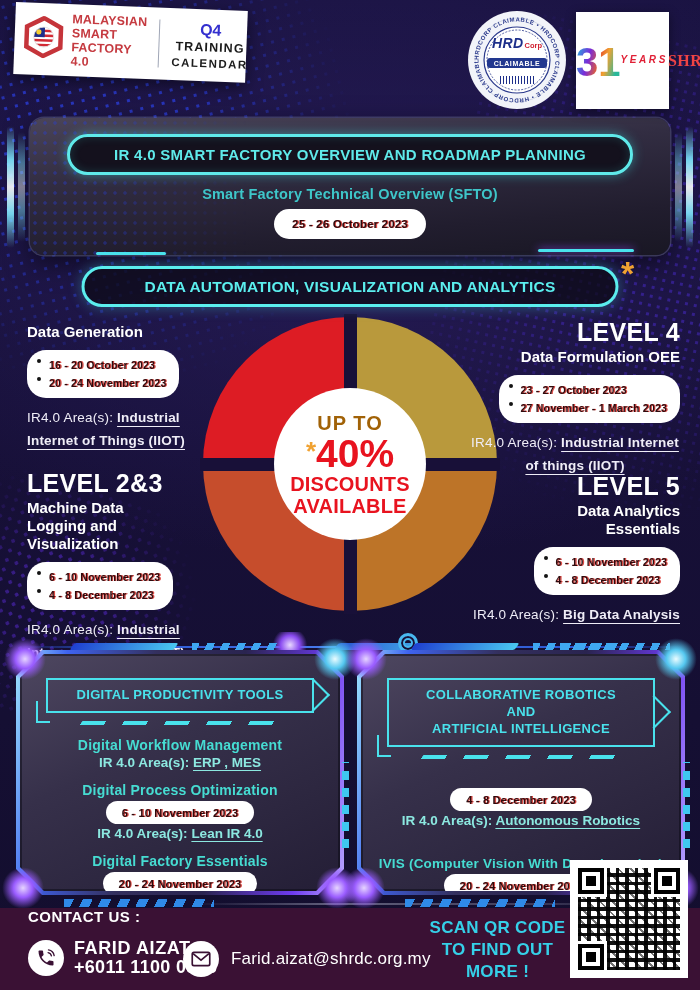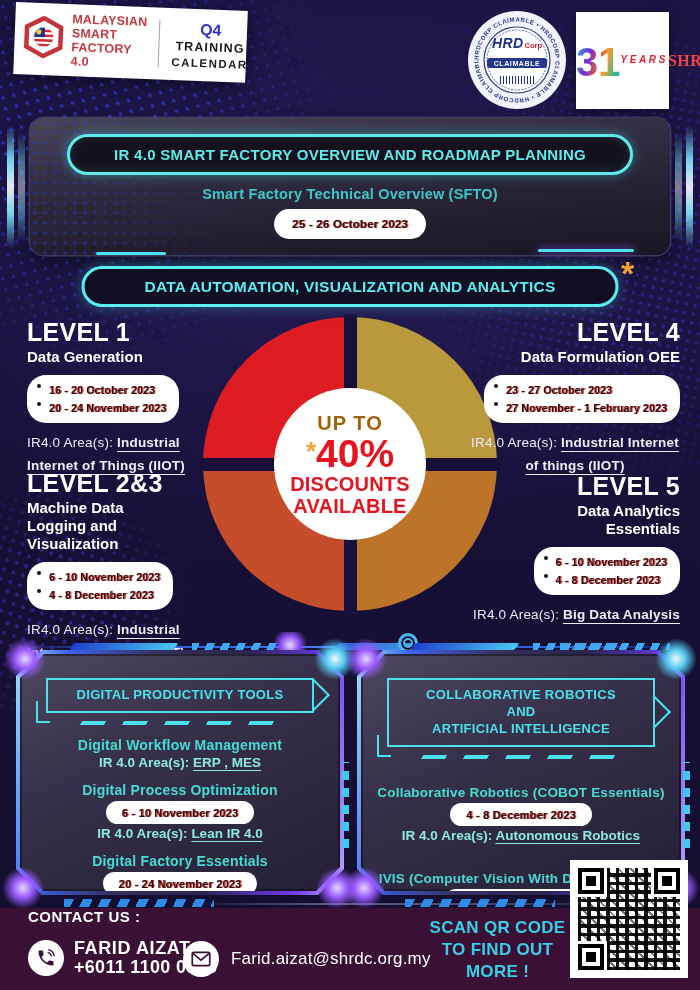--- a/index.html
+++ b/index.html
@@ -305,21 +305,20 @@
       <div class="d-row">
         <span class="d-ast">*</span>
         <span class="d-pct">40%</span>
       </div>
       <div class="d-line">DISCOUNTS</div>
       <div class="d-line">AVAILABLE</div>
     </div>
   </div>
 
   <div class="level level-1">
-    <div class="lv-name">LEVEL 1</div>
     <div class="lv-sub">Data Generation</div>
     <div class="lv-pill">
       <div class="lv-row">
           <span class="lv-dot"></span>
           <span class="date-text">16 - 20 October 2023</span>
         </div>
       <div class="lv-row">
           <span class="lv-dot"></span>
           <span class="date-text">20 - 24 November 2023</span>
         </div>
@@ -346,21 +345,21 @@
   <div class="level level-4">
     <div class="lv-name">LEVEL 4</div>
     <div class="lv-sub">Data Formulation OEE</div>
     <div class="lv-pill">
       <div class="lv-row">
           <span class="lv-dot"></span>
           <span class="date-text">23 - 27 October 2023</span>
         </div>
       <div class="lv-row">
           <span class="lv-dot"></span>
-          <span class="date-text">27 November - 1 February 2023</span>
+          <span class="date-text">27 November - 1 March 2023</span>
         </div>
     </div>
     <div class="lv-area"><span>IR4.0 Area(s): </span><span class="link">Industrial Internet of things (IIOT)</span></div>
   </div>
 
   <div class="level level-5">
     <div class="lv-name">LEVEL 5</div>
     <div class="lv-sub">Data Analytics Essentials</div>
     <div class="lv-pill">
       <div class="lv-row">
@@ -421,21 +420,20 @@
     <div class="panel-frame"></div>
     <div class="panel-inner">
       <div class="panel-header">
         <span>COLLABORATIVE ROBOTICS AND</span><br>
         <span>ARTIFICIAL INTELLIGENCE</span>
         <span class="ph-arrow"></span>
         <span class="ph-lbr"></span>
       </div>
       <div class="panel-dashes"></div>
       <div class="course first">
-        <div class="course-name">Collaborative Robotics (COBOT Essentials)</div>
         <div class="course-pill"><span class="date-text">4 - 8 December 2023</span></div>
         <div class="course-area"><span>IR 4.0 Area(s): </span><span class="link">Autonomous Robotics</span></div>
       </div>
       <div class="course">
         <div class="course-name">IVIS (Computer Vision With Deep Learning)</div>
         <div class="course-pill"><span class="date-text">20 - 24 November 2023</span></div>
         <div class="course-area"><span>IR 4.0 Area(s): </span><span class="link">Artificial Intelligence</span></div>
       </div>
     </div>
     <div class="panel-glow pg-tl"></div>

